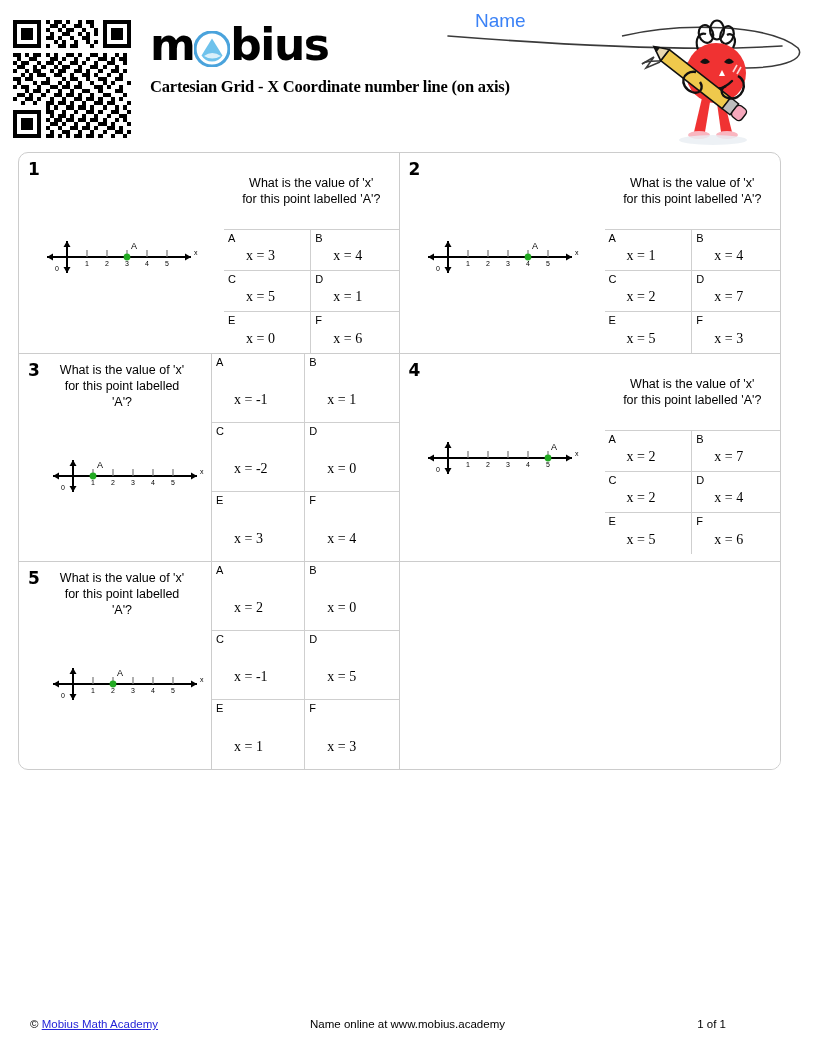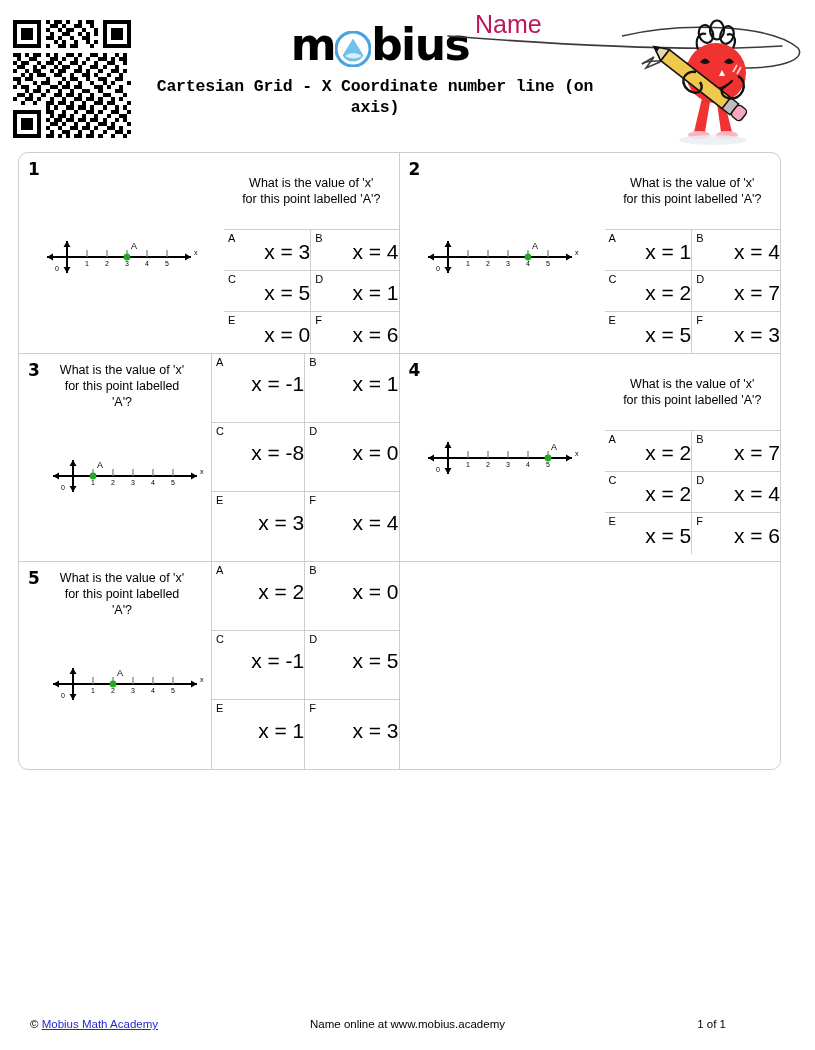--- a/index.html
+++ b/index.html
@@ -15,21 +15,20 @@
     color: #000;
     overflow: hidden;
   }
 
   
   #header {
     position: absolute;
     left: 0; top: 0;
     width: 815px;
     height: 150px;
-    text-align: center;
   }
   #qr-code {
     position: absolute;
     left: 13px; top: 20px;
     width: 118px; height: 118px;
   }
   #logo-block {
     position: absolute;
     left: 150px; top: 22px;
     width: 460px;
@@ -56,35 +55,35 @@
     width: 36px;
     height: 36px;
     vertical-align: top;
     margin-top: 7px;
   }
   #worksheet-title {
     margin-top: 8px;
     font-size: 16.5px;
     font-weight: bold;
     line-height: 21px;
-    font-family: Liberation Mono, monospace;
+    font-family: Liberation Serif, serif;
     letter-spacing: -0.2px;
     width: 450px;
   }
   #name-area {
     position: absolute;
     left: 430px; top: 6px;
     width: 370px;
     height: 60px;
   }
   #name-label {
     position: absolute;
     left: 45px; top: 4px;
-    font-size: 25px;
-    color: #be185d;
+    font-size: 19px;
+    color: #3b82f6;
     font-family: "Liberation Sans", sans-serif;
   }
   #name-line-svg {
     position: absolute;
     left: 0; top: 0;
   }
   #mascot {
     position: absolute;
     left: 620px; top: 10px;
     width: 185px; height: 140px;
@@ -202,26 +201,27 @@
   .ans-letter {
     position: absolute;
     left: 4px; top: 2px;
     font-size: 11px;
     line-height: 12px;
   }
   .ans-value {
     position: absolute;
     left: 0; right: 0;
     bottom: 6px;
-    text-align: right;
-    font-size: 21px;
+    text-align: left;
+    font-size: 14px;
     padding-left: 22px;
     box-sizing: border-box;
-  }
-  .layoutB .ans-value { bottom: 26px; }
+    font-family: Liberation Serif, serif;
+  }
+  .layoutB .ans-value { bottom: 14px; }
 
   
   .numline { display: block; }
 
   
   #footer {
     position: absolute;
     left: 0; bottom: 12px;
     width: 814px;
     height: 20px;
@@ -723,21 +723,21 @@
           <div class="ans">
               <span class="ans-letter">A</span>
               <span class="ans-value">x = -1</span>
             </div>
           <div class="ans">
               <span class="ans-letter">B</span>
               <span class="ans-value">x = 1</span>
             </div>
           <div class="ans">
               <span class="ans-letter">C</span>
-              <span class="ans-value">x = -8</span>
+              <span class="ans-value">x = -2</span>
             </div>
           <div class="ans">
               <span class="ans-letter">D</span>
               <span class="ans-value">x = 0</span>
             </div>
           <div class="ans">
               <span class="ans-letter">E</span>
               <span class="ans-value">x = 3</span>
             </div>
           <div class="ans">

